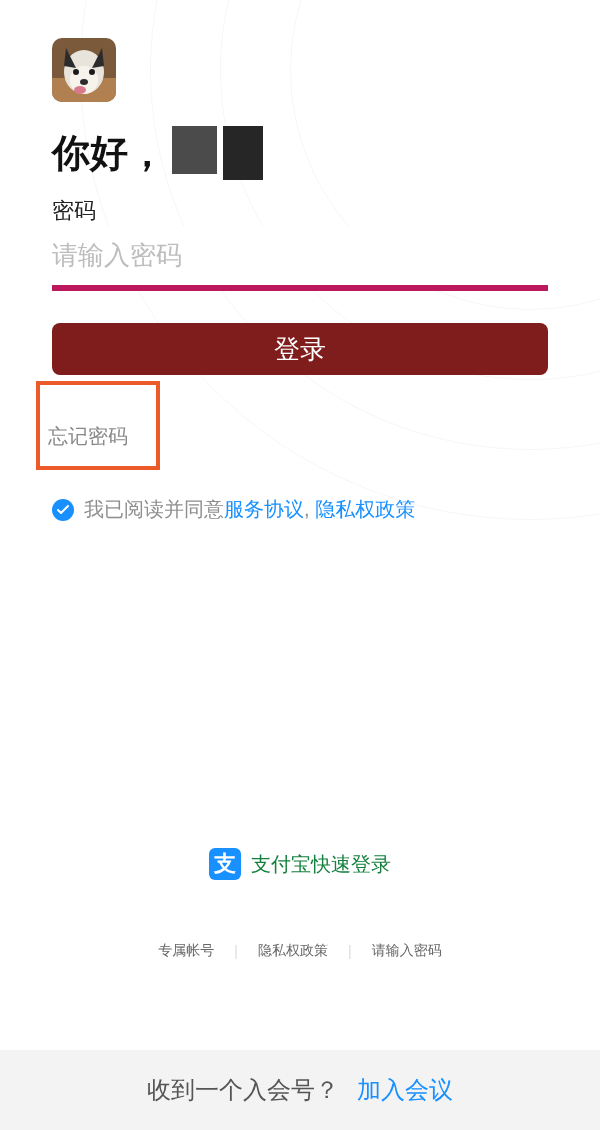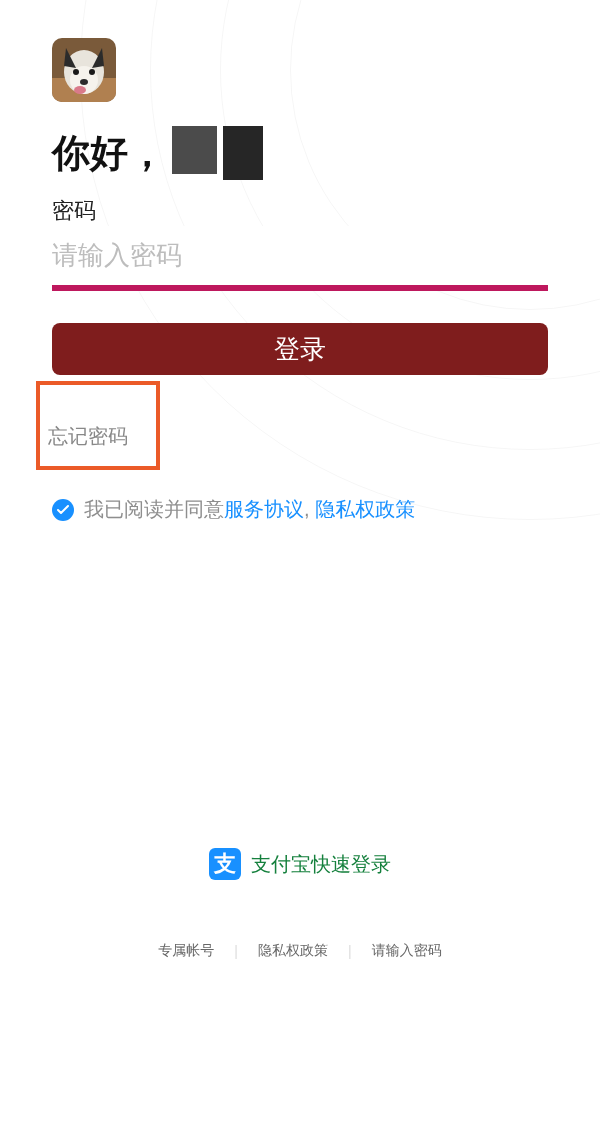--- a/index.html
+++ b/index.html
@@ -129,14 +129,18 @@
   </div>
 
   <div class="bottom-links">
     <a>专属帐号</a>
     <span class="sep">|</span>
     <a>隐私权政策</a>
     <span class="sep">|</span>
     <a>请输入密码</a>
   </div>
 
+  <div class="footer">
+    <span class="prompt">收到一个入会号？</span>
+    <span class="join">加入会议</span>
+  </div>
 
 </div>
 
 </body></html>

